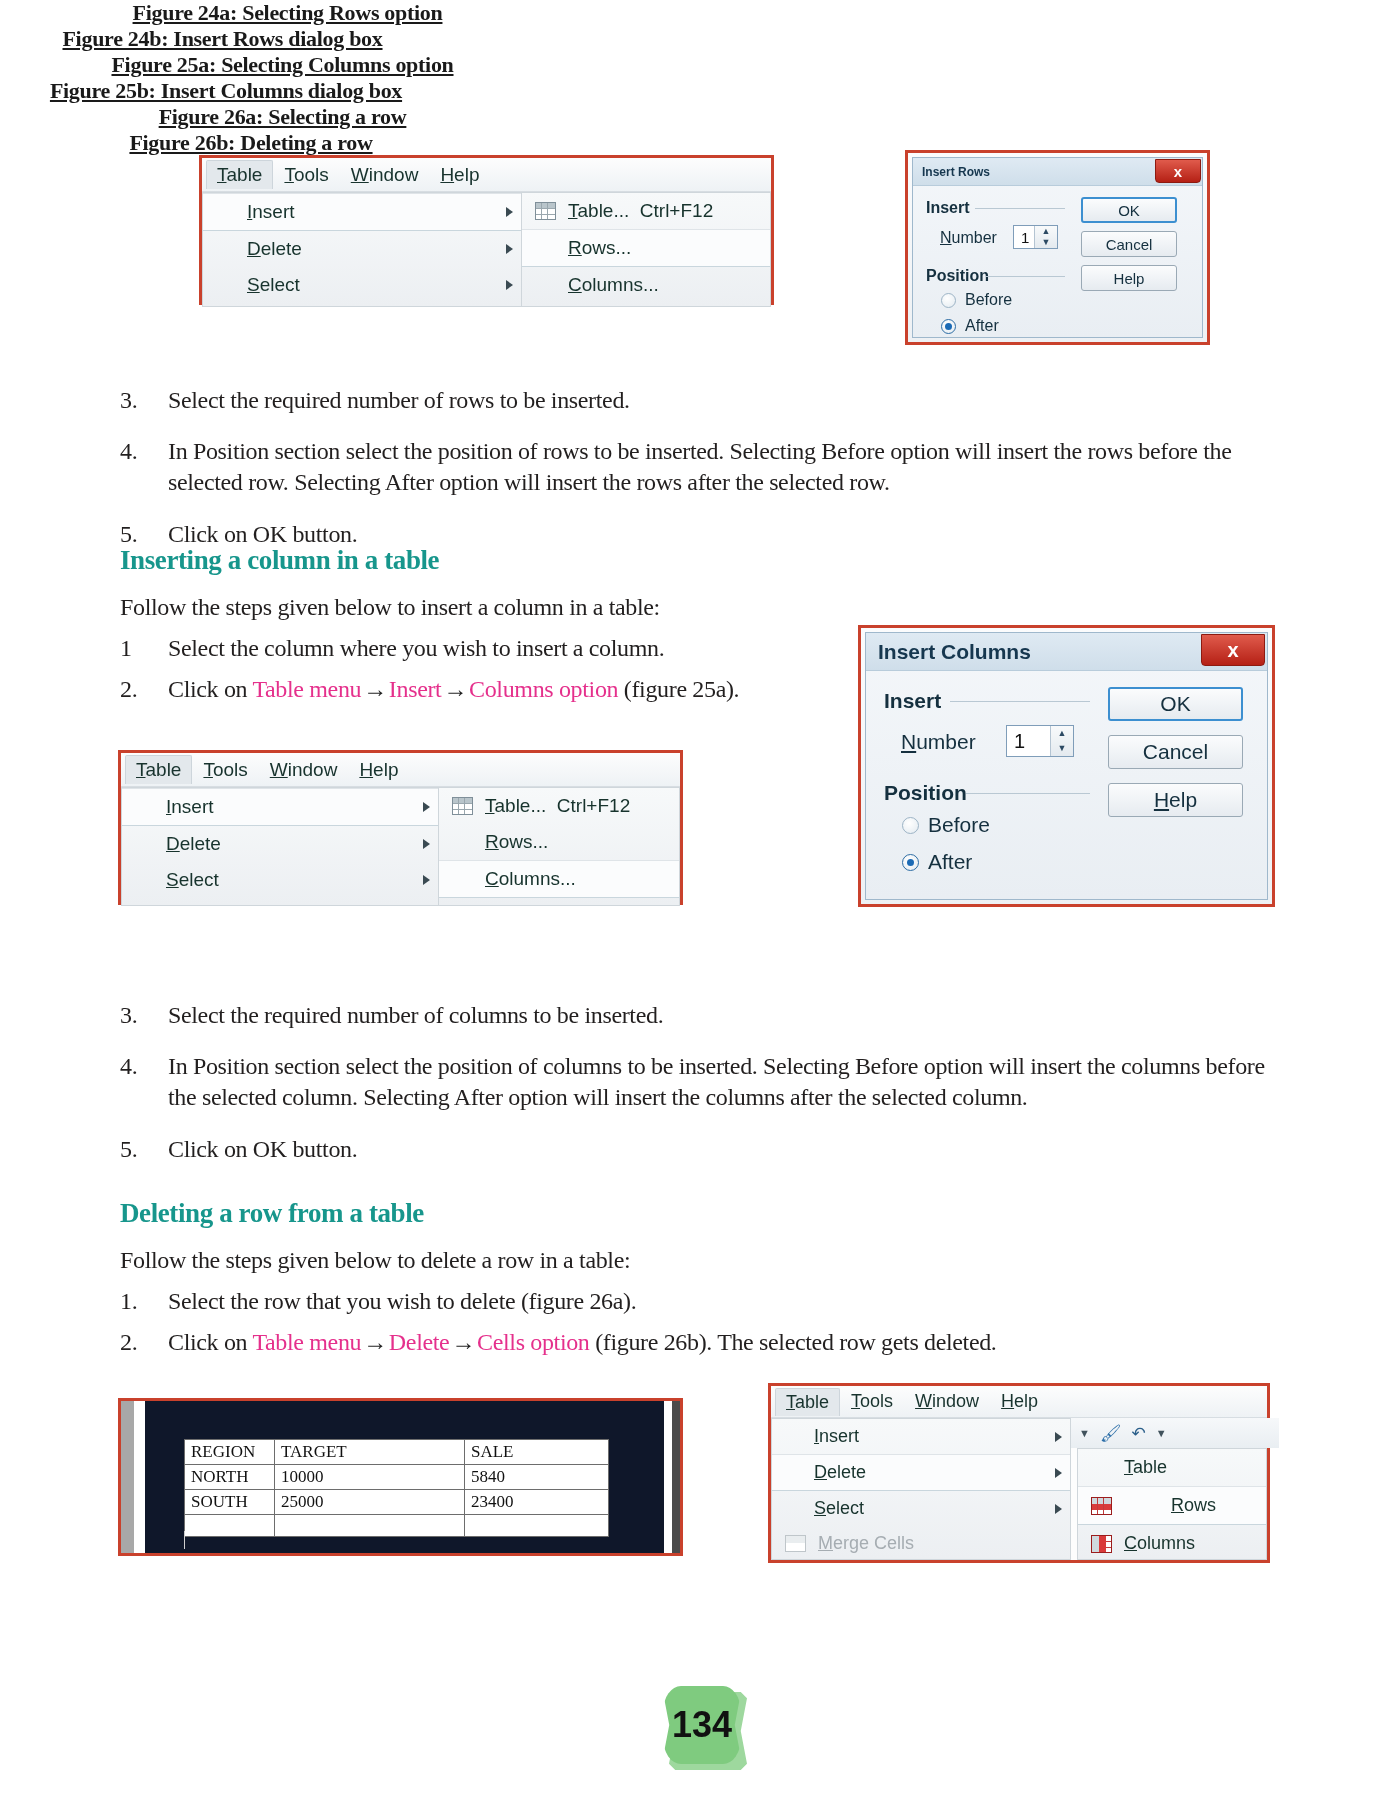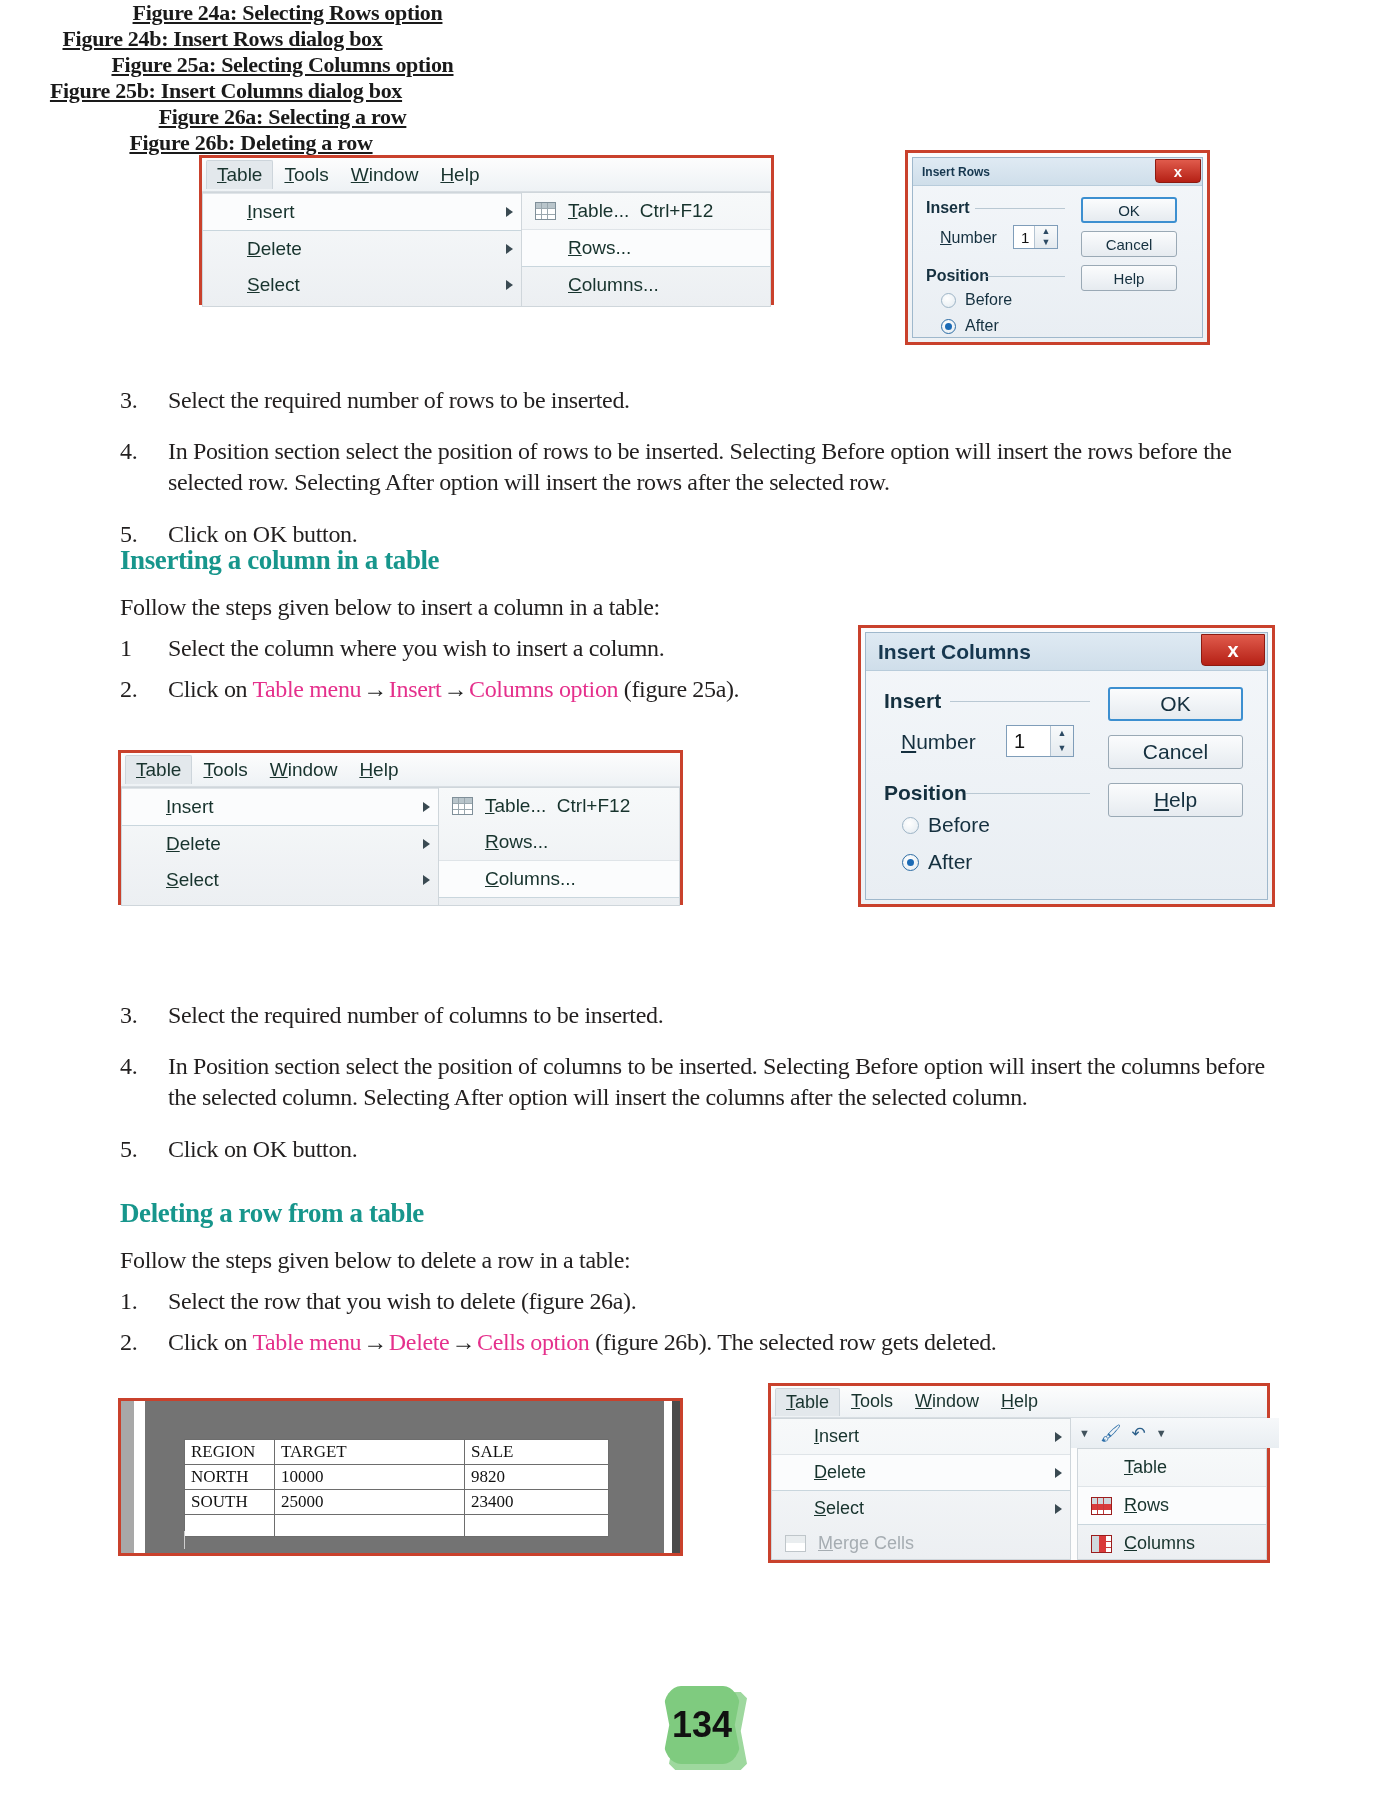--- a/index.html
+++ b/index.html
@@ -490,32 +490,32 @@
   <div class="li para" style="position:absolute;left:120px;top:1327px;width:1170px;">
     <span class="num">2.</span>
     <span class="txt">
       <span>Click on </span><span class="pink">Table menu</span><span class="arrow">→</span><span class="pink">Delete</span><span class="arrow">→</span><span class="pink">Cells option</span><span> (figure 26b). The selected row gets deleted.</span>
     </span>
   </div>
 
   <div class="figframe" style="left:118px;top:1398px;width:565px;height:158px;background:#ffffff;">
     <div class="leftbar" style="left:0px;top:0px;width:13px;height:152px;"></div>
     <div class="rightbar" style="right:0px;top:0px;width:8px;height:152px;"></div>
-    <div style="position:absolute;left:24px;top:0;right:16px;bottom:0;background:#737373;">
+    <div style="position:absolute;left:24px;top:0;right:16px;bottom:0;background:#0f172a;">
       <table class="doctable" style="left:39px;top:38px;width:425px;">
         <tbody>
             <tr>
           <td style="width:90px;">REGION</td>
           <td style="width:190px;">TARGET</td>
           <td>SALE</td>
         </tr>
         <tr>
           <td>NORTH</td>
           <td>10000</td>
-          <td>9820</td>
+          <td>5840</td>
         </tr>
         <tr>
           <td>SOUTH</td>
           <td>25000</td>
           <td>23400</td>
         </tr>
         <tr>
           <td></td>
           <td></td>
           <td></td>
@@ -561,21 +561,21 @@
         <span style="color:#2b6ea8;font-size:17px;">🖌</span>
         <span style="color:#2b5f8a;font-size:17px;">↶</span>
         <span style="font-size:11px;">▼</span>
       </div>
 
       <div class="dropdown" style="position:absolute;left:306px;top:30px;width:190px;height:112px;font-size:18px;">
         <div class="dropitem" style="height:37px;">
           <span class="icoslot"></span>
           <span class="lbl"><u>T</u>able</span>
         </div>
-        <div class="dropitem hl" style="height:37px;">
+        <div class="dropitem hl" style="height:37px;gap:47px;">
           <span class="icoslot">
               <span class="gridico red"></span>
             </span>
           <span class="lbl"><u>R</u>ows</span>
         </div>
         <div class="dropitem" style="height:37px;">
           <span class="icoslot">
               <span class="gridico redcol"></span>
             </span>
           <span class="lbl"><u>C</u>olumns</span>

